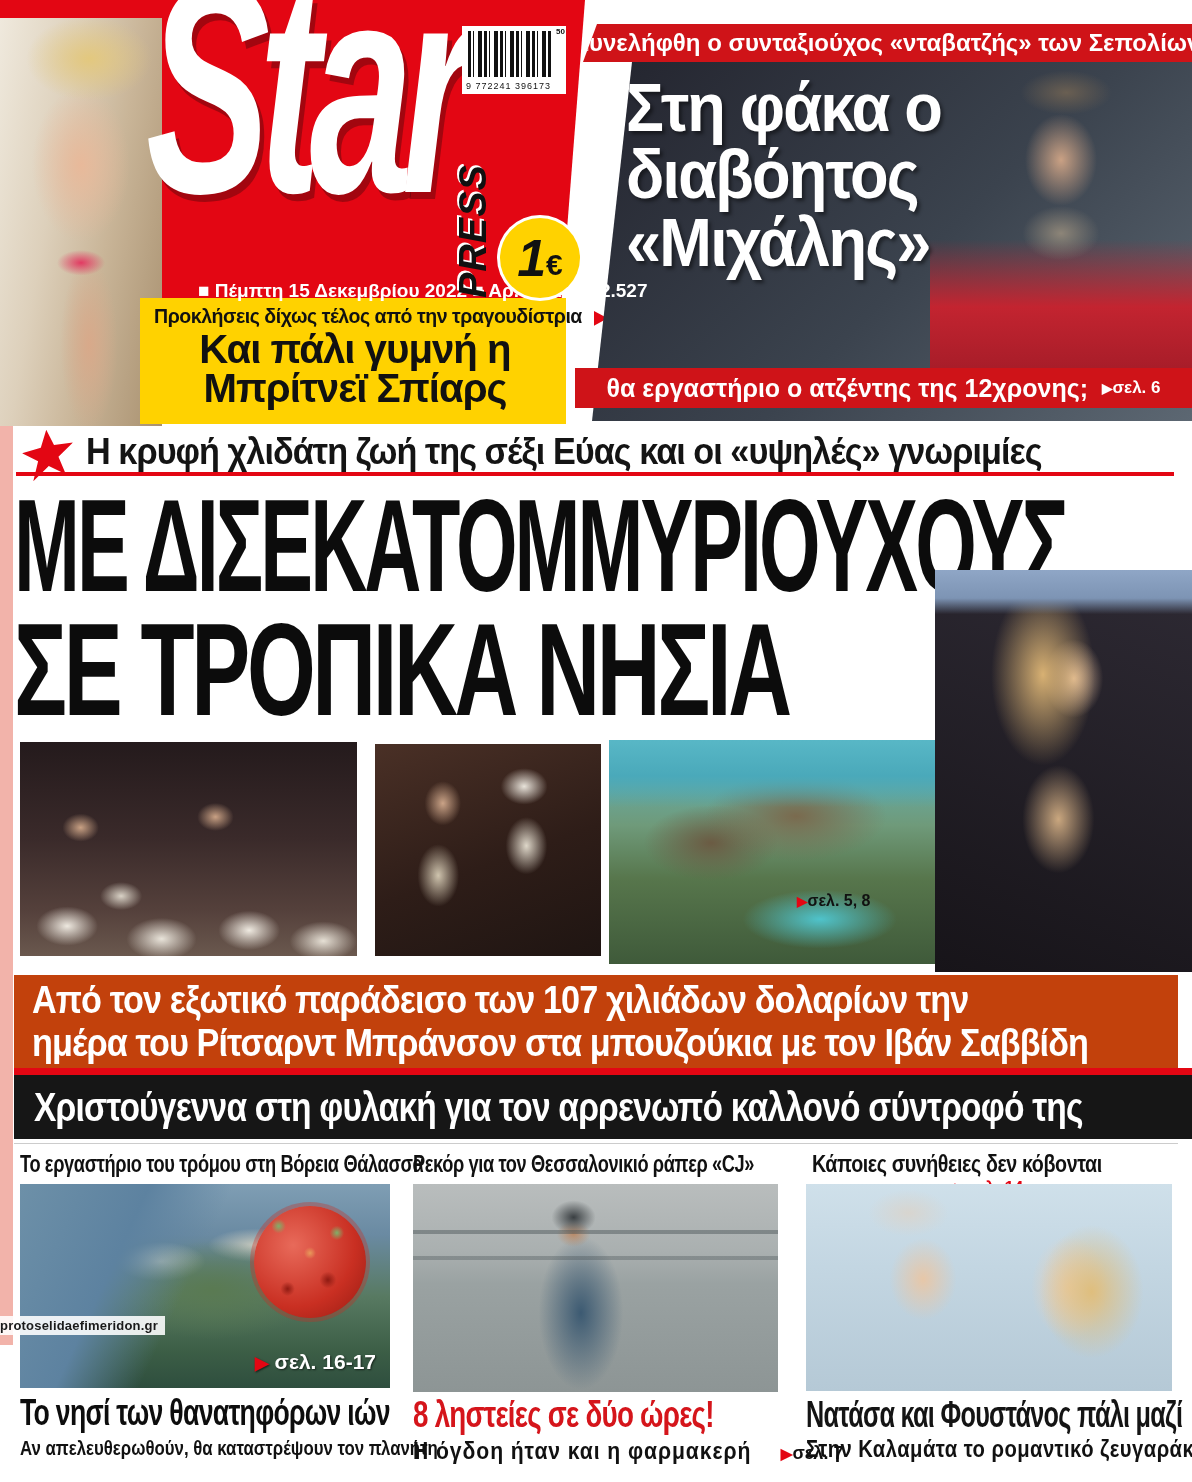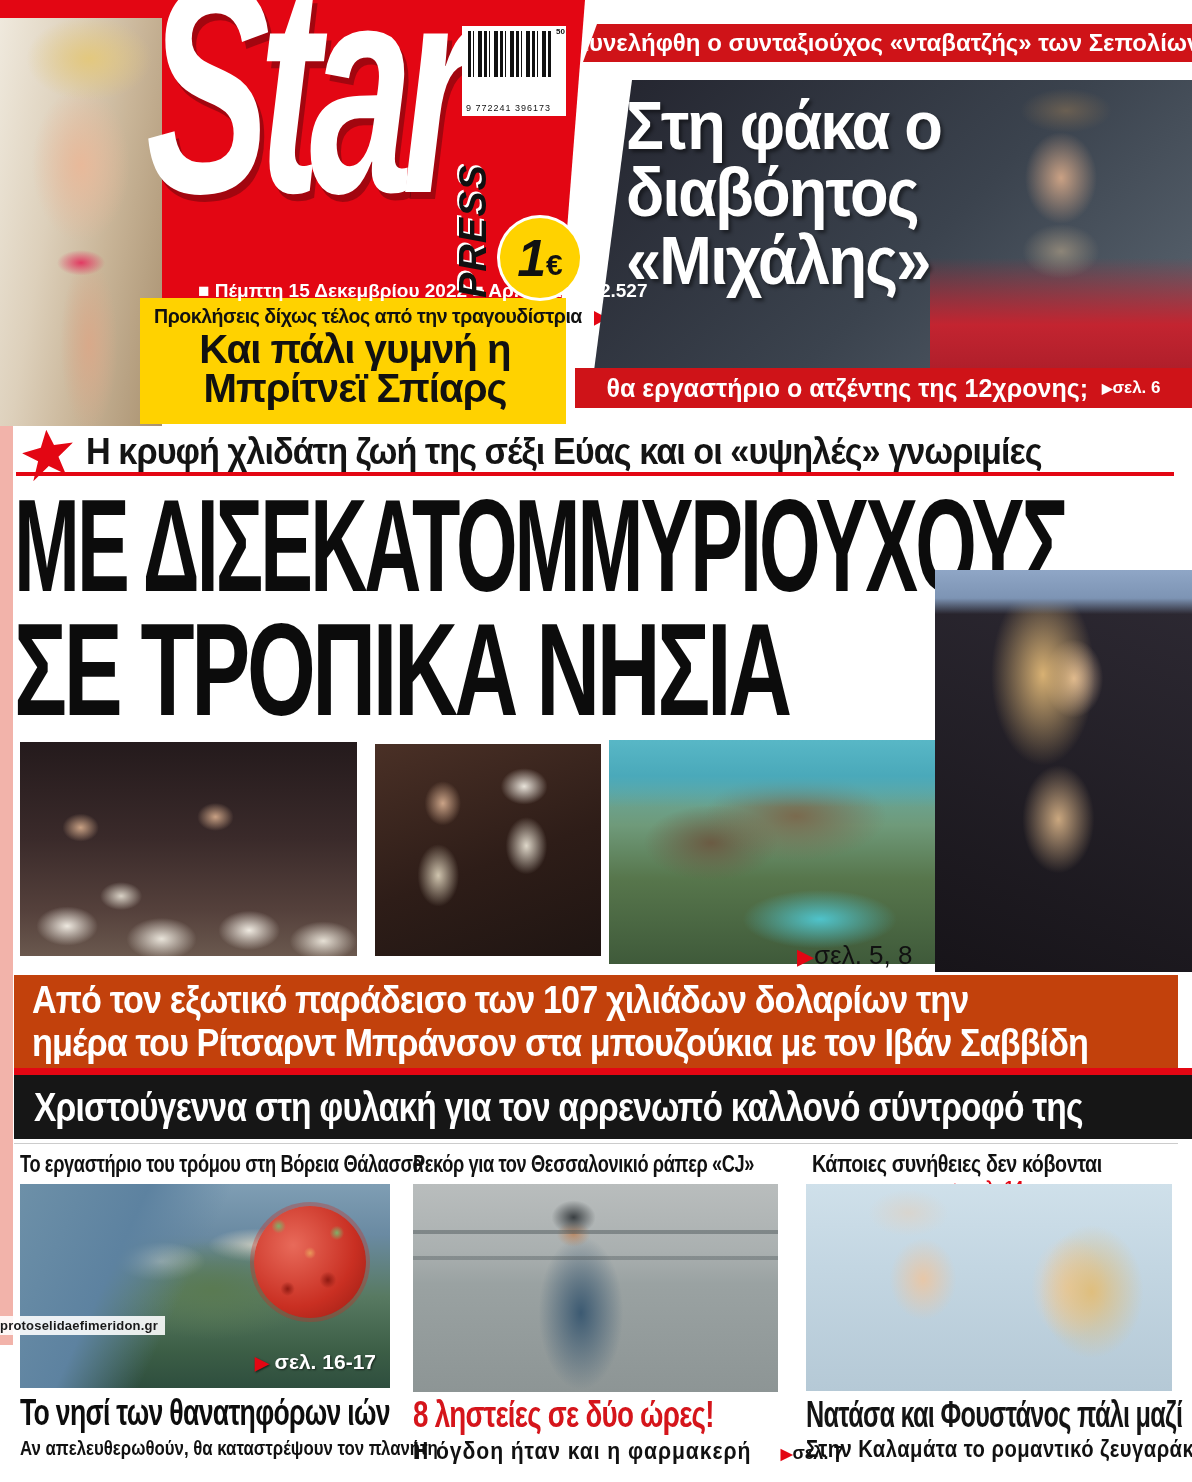--- a/index.html
+++ b/index.html
@@ -18,21 +18,21 @@
       radial-gradient(40px 120px at 55% 80%,#d8a98a 0%,rgba(216,169,138,0) 72%),
       linear-gradient(100deg,#efe9dd 0%,#ddd0bb 35%,#c9b598 62%,#a8906f 100%);}
   .star-logo{left:146px;top:-62px;z-index:3;color:#fff;font-style:italic;font-weight:900;
              font-size:300px;line-height:1;letter-spacing:-18px;white-space:nowrap;
              transform:scaleX(0.62);transform-origin:0 0;
              text-shadow:7px 7px 0 rgba(40,10,10,0.35);}
   .press-label{left:452px;top:168px;height:130px;z-index:4;color:#101010;font-weight:900;
                font-style:italic;font-size:38px;letter-spacing:1px;
                writing-mode:vertical-rl;transform:rotate(180deg);
                text-shadow:2px -2px 0 #fff;}
-  .barcode{left:462px;top:26px;width:104px;height:90px;background:#fff;z-index:5;}
+  .barcode{left:462px;top:26px;width:104px;height:68px;background:#fff;z-index:5;}
   .barcode-bars{position:absolute;left:6px;top:5px;right:14px;height:46px;
     background:repeating-linear-gradient(90deg,#111 0 3px,#fff 3px 5px,#111 5px 6px,#fff 6px 10px,#111 10px 14px,#fff 14px 16px);}
   .barcode-number{position:absolute;left:4px;bottom:3px;font-size:9px;letter-spacing:1px;color:#111;}
   .barcode-corner{position:absolute;right:1px;top:1px;font-size:8px;font-weight:700;color:#111;}
   .date-line{left:198px;top:280px;z-index:3;color:#fff;font-weight:700;font-size:19px;white-space:nowrap;}
   .price-circle{left:500px;top:218px;width:80px;height:80px;border-radius:50%;background:#ffd200;
                 z-index:6;display:flex;align-items:center;justify-content:center;
                 box-shadow:0 0 0 3px #fff;}
   .price-val{font-size:52px;font-weight:900;font-style:italic;line-height:1;}
   .price-cur{font-size:30px;font-weight:700;margin-top:14px;}
@@ -44,23 +44,23 @@
              transform:scaleX(0.93);transform-origin:0 0;}
   .bb-page{color:#e30613;font-weight:700;margin-left:8px;}
   .bb-title{font-size:41px;font-weight:900;line-height:0.95;text-align:center;
             letter-spacing:-1px;margin-top:2px;transform:scaleX(0.98);transform-origin:50% 0;}
 
   
   .tr-kicker{left:583px;top:24px;width:609px;height:38px;background:#cf1318;z-index:3;
              color:#fff;font-weight:700;font-size:24px;display:flex;align-items:center;
              justify-content:center;white-space:nowrap;
              clip-path:polygon(14px 0,100% 0,100% 100%,0 100%);}
-  .tr-panel{left:592px;top:62px;width:600px;height:306px;z-index:2;
+  .tr-panel{left:592px;top:62px;width:600px;height:359px;z-index:2;
             background:linear-gradient(135deg,#23242e 0%,#3b434e 55%,#5c6772 100%);
-            clip-path:polygon(40px 0,100% 0,100% 100%,0 100%);margin-top:18px;}
+            clip-path:polygon(40px 0,100% 0,100% 100%,0 100%);}
   .michalis-photo{position:absolute;right:0;top:0;width:262px;height:306px;
     background:
       radial-gradient(70px 34px at 52% 10%,#6a5f52 0%,rgba(106,95,82,0) 65%),
       radial-gradient(58px 74px at 50% 32%,#caa184 0%,rgba(202,161,132,0) 62%),
       radial-gradient(62px 44px at 50% 56%,#8d8578 0%,rgba(141,133,120,0) 62%),
       linear-gradient(180deg,rgba(85,96,108,0) 0%,rgba(85,96,108,0) 58%,#c32430 80%,#a81d29 100%);}
   .tr-headline{position:absolute;left:34px;top:12px;color:#fff;font-weight:900;
                font-size:68px;line-height:0.99;letter-spacing:-2px;white-space:nowrap;
                transform:scaleX(0.93);transform-origin:0 0;
                text-shadow:3px 3px 4px rgba(0,0,0,0.45);}
@@ -112,22 +112,22 @@
       radial-gradient(32px 48px at 28% 62%,#cfc4ae 0%,rgba(207,196,174,0) 65%),
       linear-gradient(160deg,#4a3026 0%,#2e1d18 55%,#1f1512 100%);}
   .island-photo{left:604px;top:740px;width:345px;height:230px;
     border-left:5px solid #fff;border-bottom:6px solid #fff;box-sizing:border-box;
     background:
       linear-gradient(180deg,#58b7c6 0%,#4aa9ba 16%,rgba(74,169,186,0) 30%),
       radial-gradient(130px 64px at 55% 34%,#7a6a4e 0%,rgba(122,106,78,0) 70%),
       radial-gradient(96px 54px at 30% 46%,#6b5b43 0%,rgba(107,91,67,0) 70%),
       radial-gradient(110px 42px at 62% 80%,#4fc3cb 0%,rgba(79,195,203,0) 70%),
       linear-gradient(180deg,#5fb8c4 0%,#6f9a7a 38%,#57764c 62%,#3f5a3a 100%);}
-  .island-page{position:absolute;left:188px;top:152px;font-size:26px;font-weight:400;color:#111;
-               white-space:nowrap;margin-top:48px;}
+  .island-page{position:absolute;left:188px;top:152px;font-size:16px;font-weight:700;color:#111;
+               white-space:nowrap;}
   .arrow-red{color:#e30613;font-size:0.85em;}
   .arrow-white{color:#fff;font-size:0.8em;}
 
   
   .red-band{left:14px;top:975px;width:1164px;height:93px;background:#c2410c;color:#fff;
             padding:4px 0 0 18px;box-sizing:border-box;}
   .red-band div{font-size:38px;font-weight:900;letter-spacing:-1px;line-height:1.12;
                 white-space:nowrap;transform:scaleX(0.90);transform-origin:0 0;}
   .black-band{left:14px;top:1068px;width:1164px;height:64px;background:#161616;
               border-top:7px solid #e30613;box-sizing:content-box;color:#fff;

